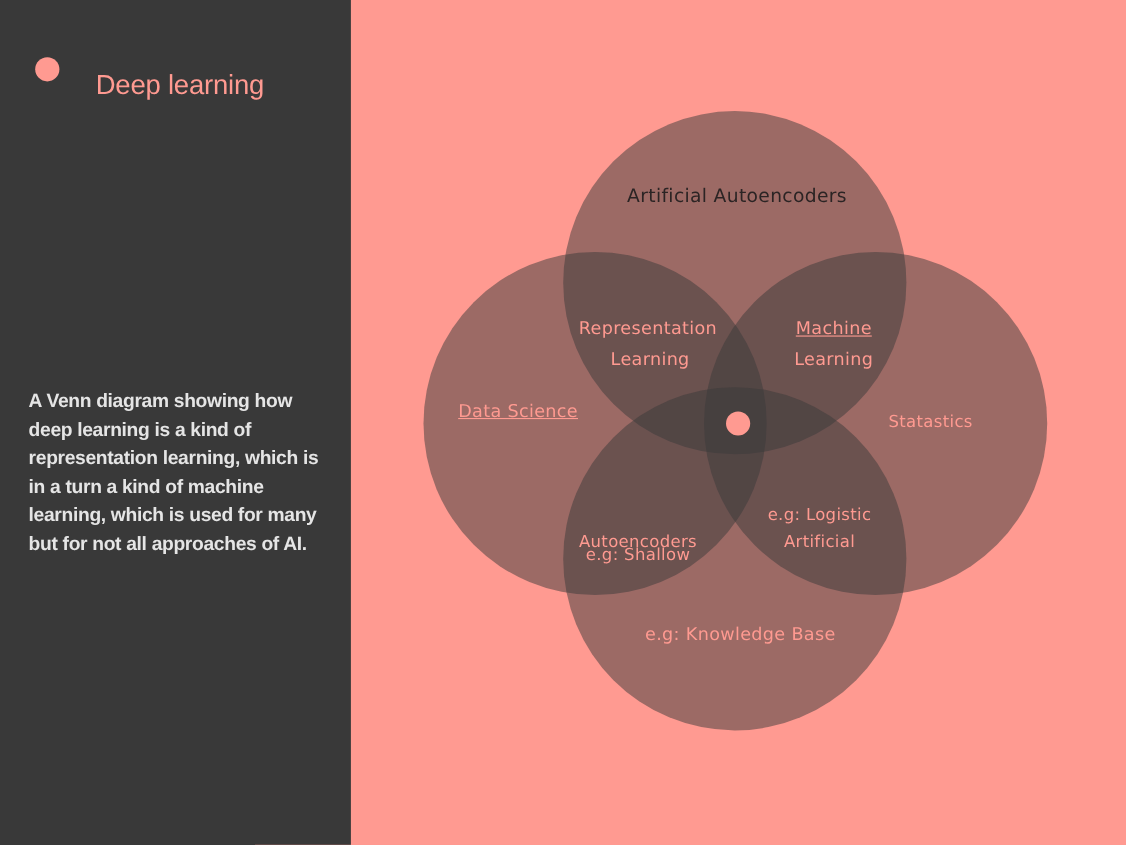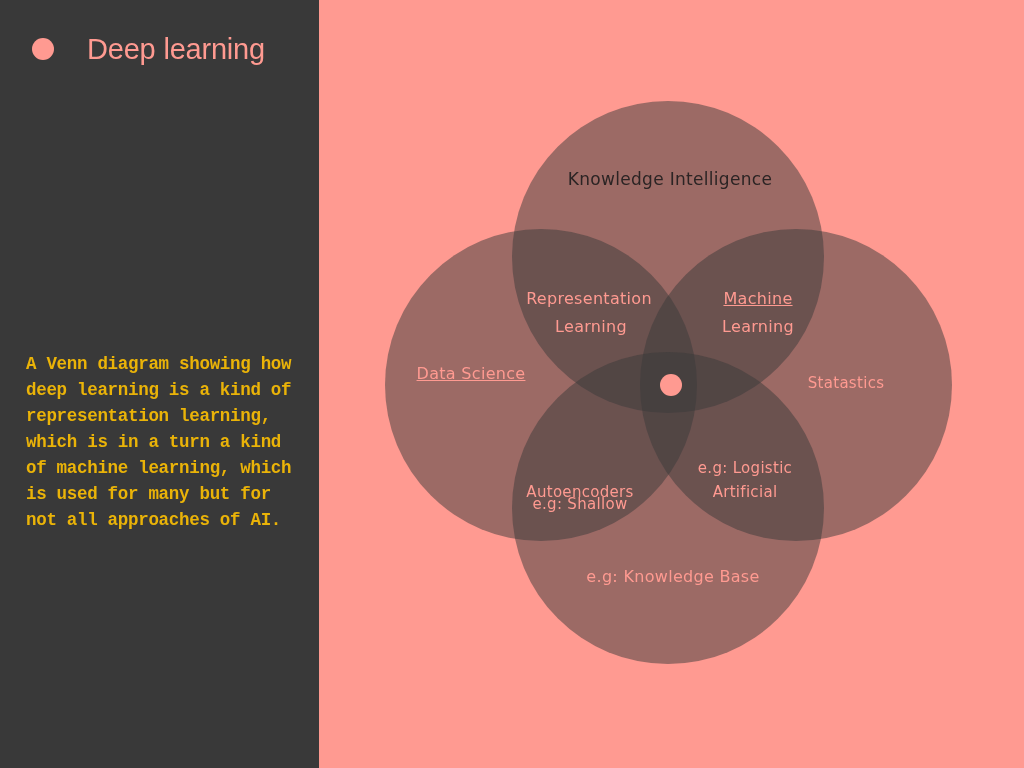--- a/index.html
+++ b/index.html
@@ -19,29 +19,30 @@
       display: flex; align-items: center;
     }
     .bullet {
       width: 22px; height: 22px; border-radius: 50%;
       background: #ff9a91;
     }
     .title {
       margin-left: 33px;
       color: #ff9a91;
       font-family: "Liberation Sans", sans-serif;
-      font-size: 29px;
+      font-size: 25px;
       line-height: 38px;
       letter-spacing: -0.2px;
+      margin-top: 28px;
     }
     .description {
       position: absolute; left: 26px; top: 351px;
       width: 275px;
-      color: #eab308;
-      font-family: Liberation Mono, monospace;
+      color: #e5e5e5;
+      font-family: Liberation Sans, sans-serif;
       font-weight: bold;
       font-size: 17.5px;
       line-height: 26px;
       margin: 0;
       letter-spacing: -0.3px;
     }
     .stage {
       position: absolute; left: 0; top: 0; width: 1024px; height: 768px;
     }
     svg { position: absolute; left: 0; top: 0; }
@@ -72,21 +73,21 @@
 
 <div class="stage">
   <svg width="1024" height="768" viewBox="0 0 1024 768">
     <circle cx="668" cy="257" r="156" fill="rgba(57,57,57,0.5)"></circle>
     <circle cx="541" cy="385" r="156" fill="rgba(57,57,57,0.5)"></circle>
     <circle cx="796" cy="385" r="156" fill="rgba(57,57,57,0.5)"></circle>
     <circle cx="668" cy="508" r="156" fill="rgba(57,57,57,0.5)"></circle>
     <circle cx="671" cy="385" r="11" fill="#ff9a91"></circle>
   </svg>
 
-  <div class="label dark" style="left:670px; top:165px;">Knowledge Intelligence</div>
+  <div class="label dark" style="left:670px; top:165px;">Artificial Autoencoders</div>
 
   <div class="label" style="left:589px; top:285px;">Representation</div>
   <div class="label" style="left:591px; top:313px;">Learning</div>
 
   <div class="label" style="left:758px; top:285px;text-decoration:underline;">Machine</div>
   <div class="label" style="left:758px; top:313px;">Learning</div>
 
   <div class="label" style="left:471px; top:360px;text-decoration:underline;">Data Science</div>
   <div class="label small" style="left:846px; top:371px;">Statastics</div>
 

